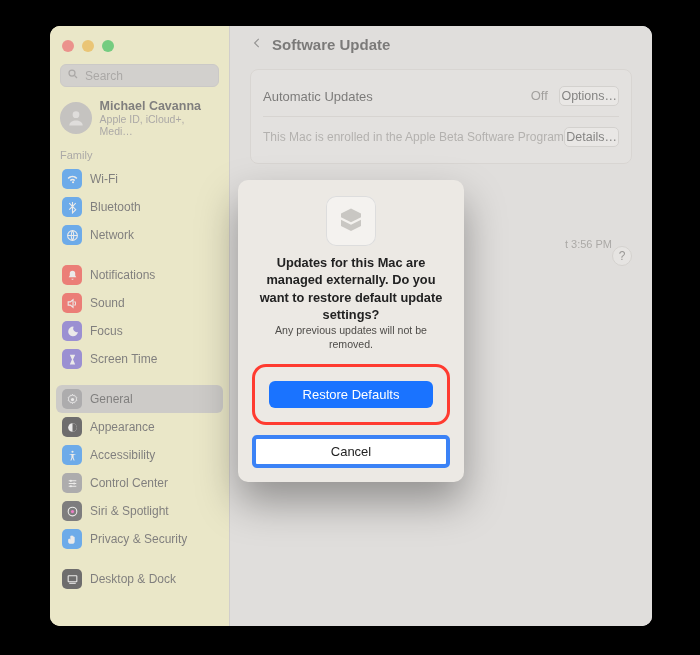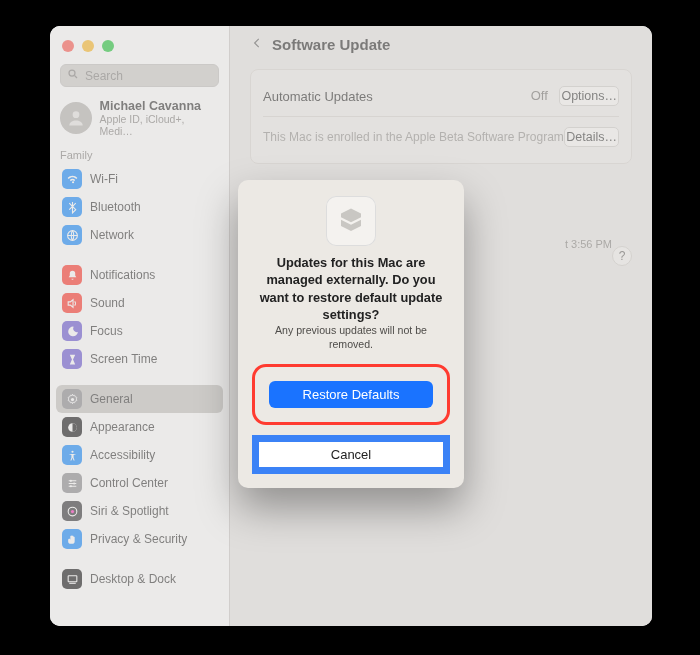--- a/index.html
+++ b/index.html
@@ -18,21 +18,21 @@
     width: 602px; height: 600px;
     background: #e9e7e5;
     border-radius: 10px;
     display: flex;
     overflow: hidden;
     box-shadow: 0 10px 40px rgba(0,0,0,0.5);
   }
   
   .sidebar {
     width: 180px;
-    background: #ffffff;
+    background: #fef9c3;
     border-right: 1px solid #cfcdcb;
     display: flex;
     flex-direction: column;
     padding-top: 8px;
   }
   .traffic {
     display: flex; gap: 8px;
     padding: 6px 12px 10px 12px;
   }
   .traffic .dot { width: 12px; height: 12px; border-radius: 50%; }
@@ -177,22 +177,22 @@
     border: none;
     border-radius: 6px;
     font-size: 13px;
     font-weight:500;
     padding: 6px 0;
   }
   .btn-secondary {
     width:100%;
     background: #fff;
     color:#222;
-    border: 7px solid #3b82f6;
-    border-radius: 0;
+    border: 4px solid #3b82f6;
+    border-radius: 5px;
     font-size: 13px;
     padding: 5px 0;
   }
 </style>
 </head>
 <body>
 
 <div class="window">
 
   <div class="sidebar">

